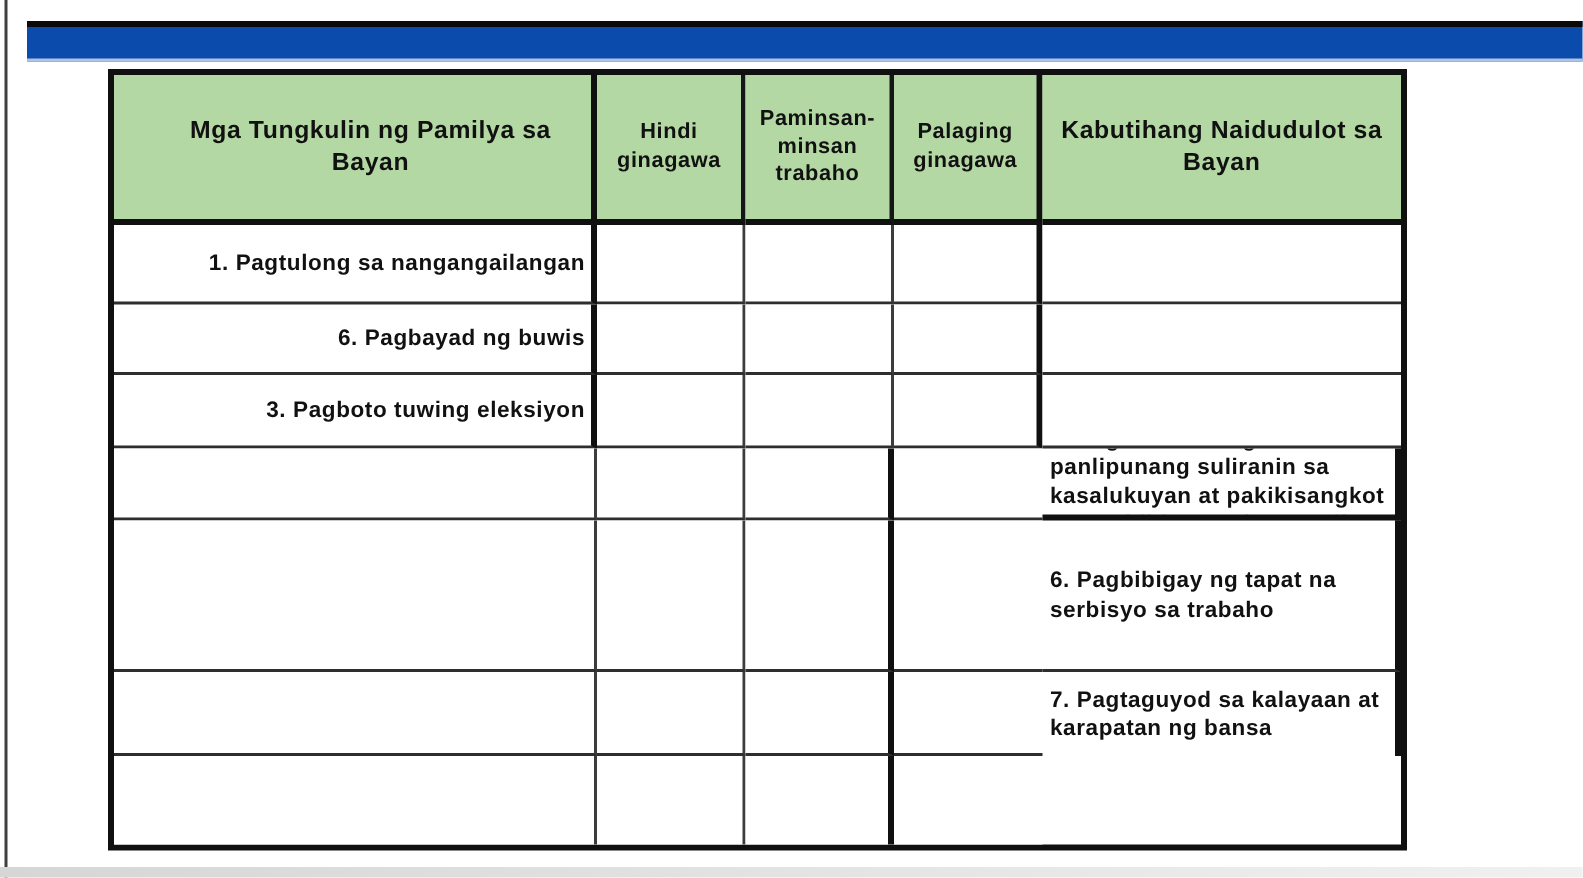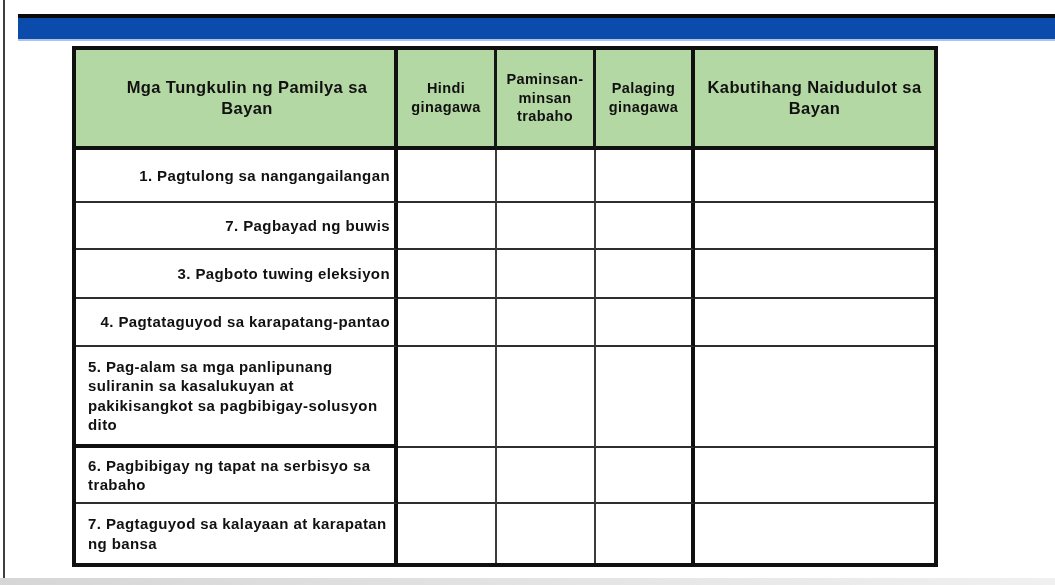--- a/index.html
+++ b/index.html
@@ -108,38 +108,35 @@
 
   <div class="td body-label r1 c1">
     <span class="cell-txt">1. Pagtulong sa nangangailangan</span>
   </div>
   <div class="td answer r1 c2"></div>
   <div class="td answer r1 c3"></div>
   <div class="td answer r1 c4"></div>
   <div class="td answer r1 c5"></div>
 
   <div class="td body-label r2 c1">
-    <span class="cell-txt">7. Pagbayad ng buwis</span>
+    <span class="cell-txt">6. Pagbayad ng buwis</span>
   </div>
   <div class="td answer r2 c2"></div>
   <div class="td answer r2 c3"></div>
   <div class="td answer r2 c4"></div>
   <div class="td answer r2 c5"></div>
 
   <div class="td body-label r3 c1">
     <span class="cell-txt">3. Pagboto tuwing eleksiyon</span>
   </div>
   <div class="td answer r3 c2"></div>
   <div class="td answer r3 c3"></div>
   <div class="td answer r3 c4"></div>
   <div class="td answer r3 c5"></div>
 
-  <div class="td body-label r4 c1">
-    <span class="cell-txt">4. Pagtataguyod sa karapatang-pantao</span>
-  </div>
   <div class="td answer r4 c2"></div>
   <div class="td answer r4 c3"></div>
   <div class="td answer r4 c4"></div>
   <div class="td answer r4 c5"></div>
 
   <div class="td body-label r5 c1">
     <span class="cell-txt">5. Pag-alam sa mga panlipunang suliranin sa kasalukuyan at pakikisangkot sa pagbibigay-solusyon dito</span>
   </div>
   <div class="td answer r5 c2"></div>
   <div class="td answer r5 c3"></div>

